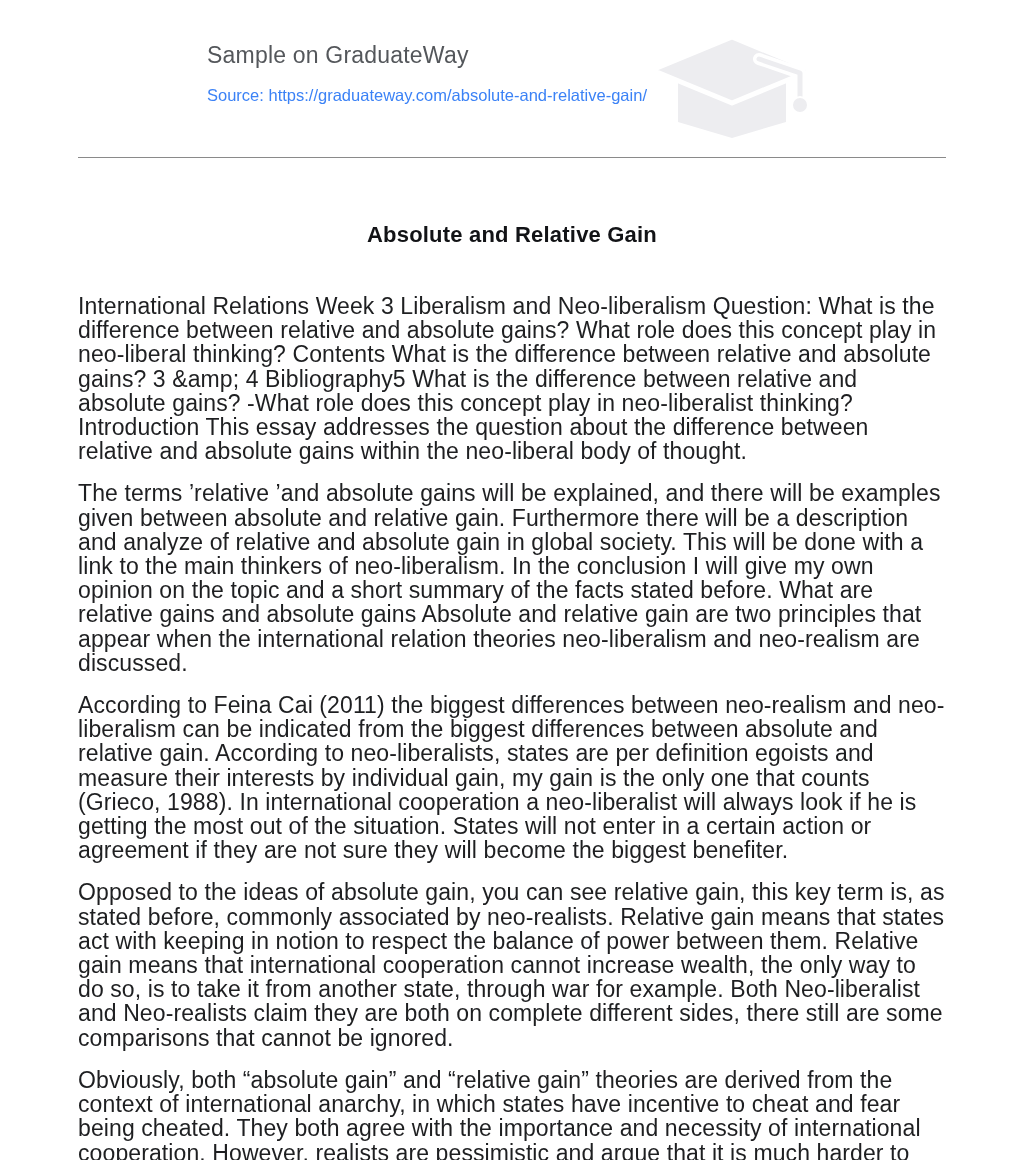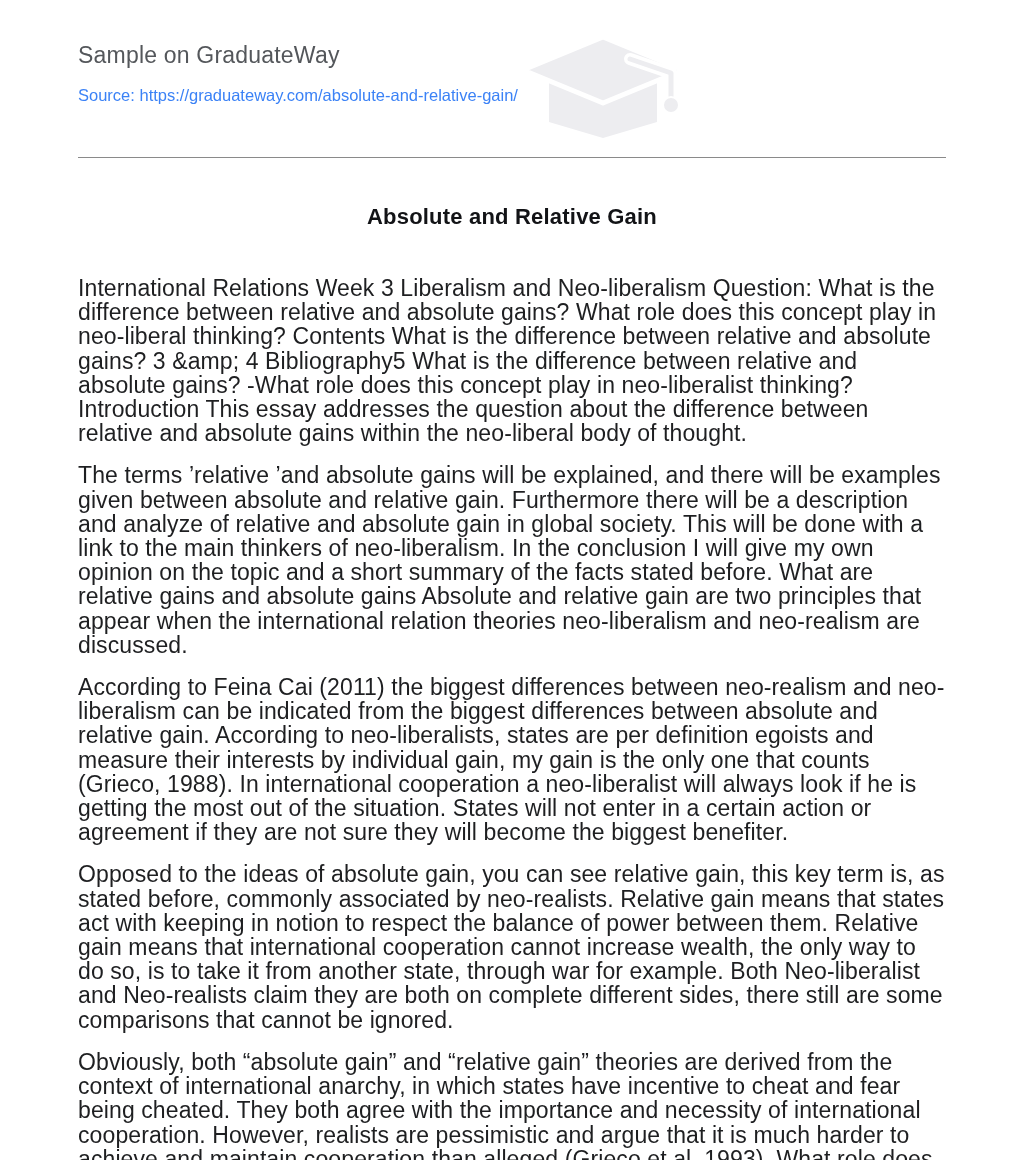--- a/index.html
+++ b/index.html
@@ -16,21 +16,21 @@
     background: #ffffff;
     overflow: hidden;
   }
   .inner {
     margin: 0 78px;
     width: 868px;
   }
   
   .header-row {
     display: flex;
-    justify-content: flex-start;
+    justify-content: center;
     align-items: flex-start;
     padding-top: 28px;
     min-height: 112px;
   }
   .header-text { padding-top: 12px; }
   .site-title {
     font-size: 23px;
     font-weight: 400;
     color: #54575b;
     letter-spacing: 0.2px;
@@ -57,21 +57,21 @@
   }
   
   .divider {
     border: none;
     border-top: 1px solid #8a8a8a;
     height: 0;
     margin-top: 15px;
   }
   
   .essay-title {
-    margin-top: 45px;
+    margin-top: 63px;
     text-align: center;
     font-size: 22px;
     line-height: 28px;
     font-weight: 700;
     color: #121316;
     letter-spacing: 0.2px;
   }
   .essay-body { margin-top: 45px; }
   .essay-p {
     font-size: 23px;

